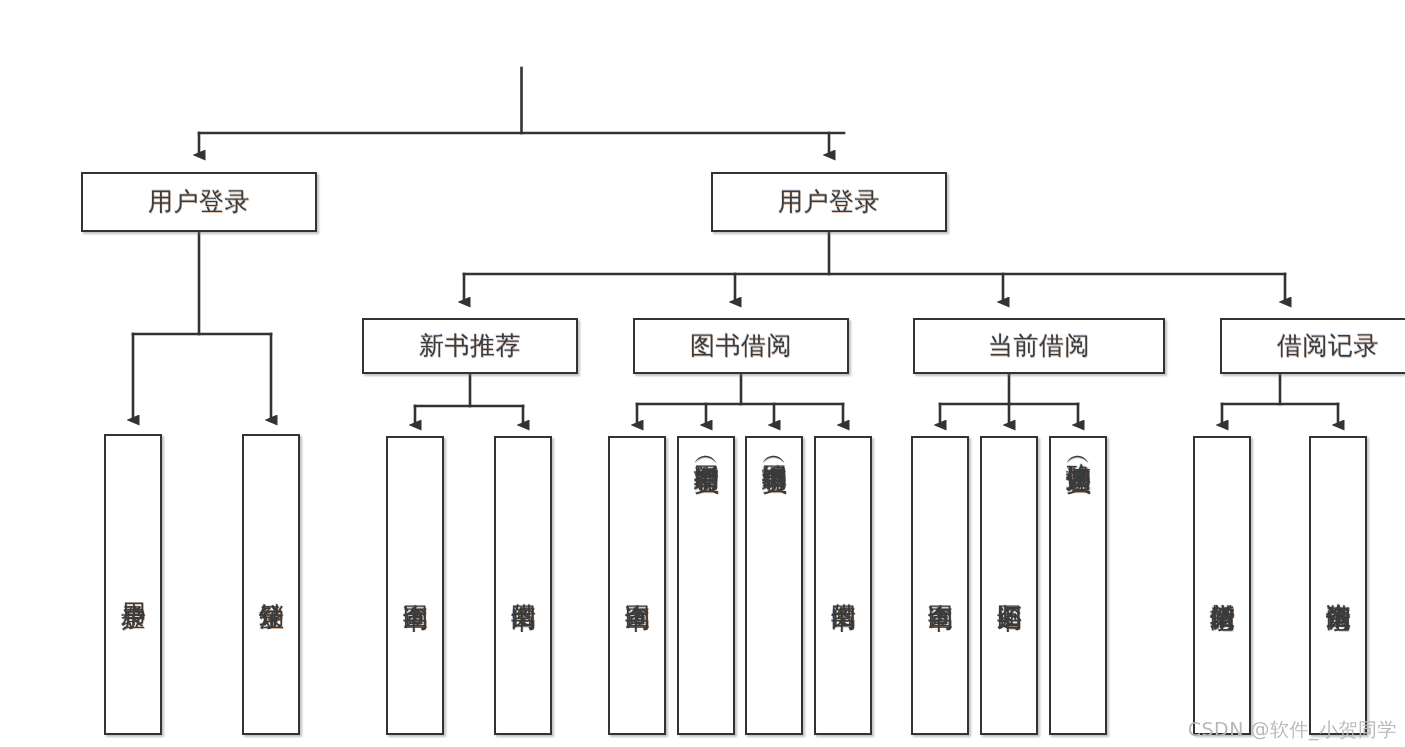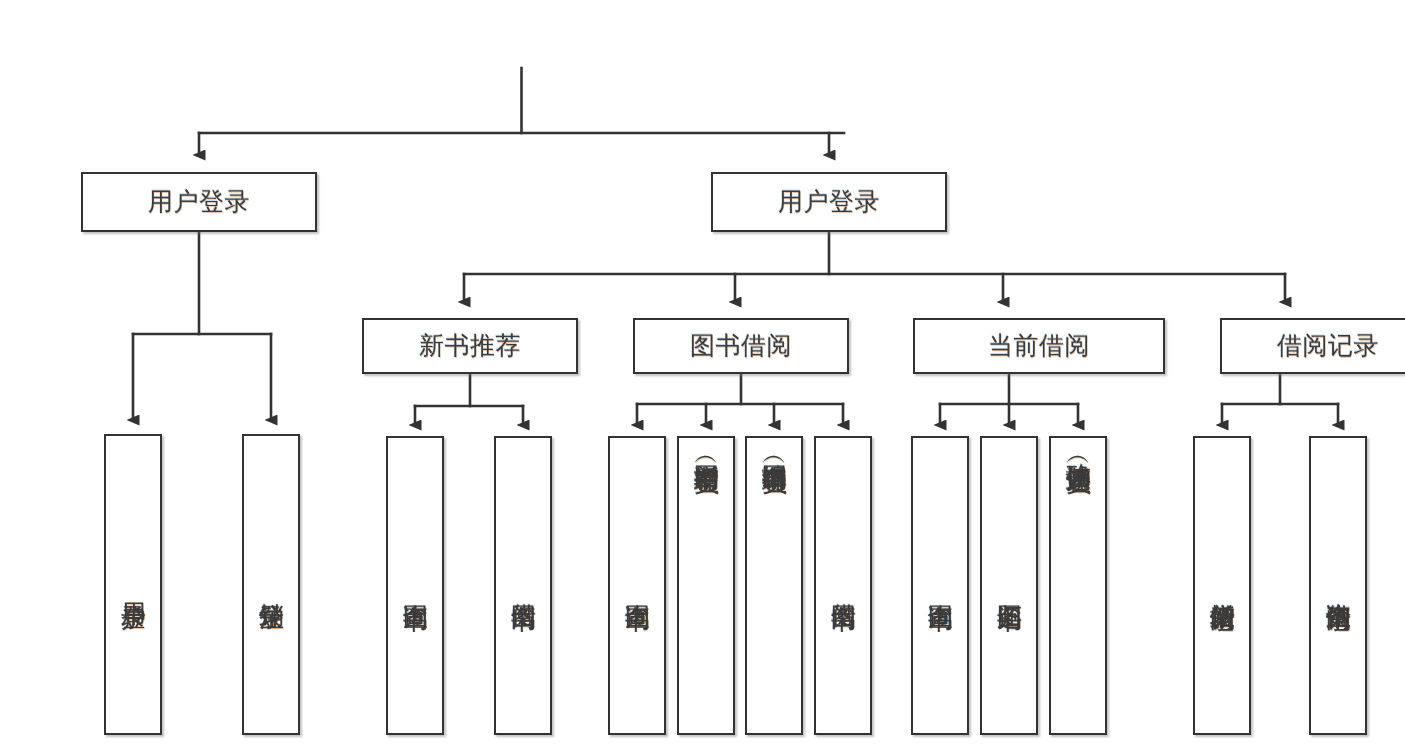--- a/index.html
+++ b/index.html
@@ -179,14 +179,15 @@
   </div>
 
   <div class="nodebox leafbox center-v" style="left:1193px;top:436px;width:58px;height:299px;">
     <span class="node-label">新增借阅记录</span>
   </div>
 
   <div class="nodebox leafbox center-v" style="left:1309px;top:436px;width:58px;height:299px;">
     <span class="node-label">查询借阅记录</span>
   </div>
 
+  <div id="watermark">CSDN @软件_小贺同学</div>
 
 </div>
 
 </body></html>

